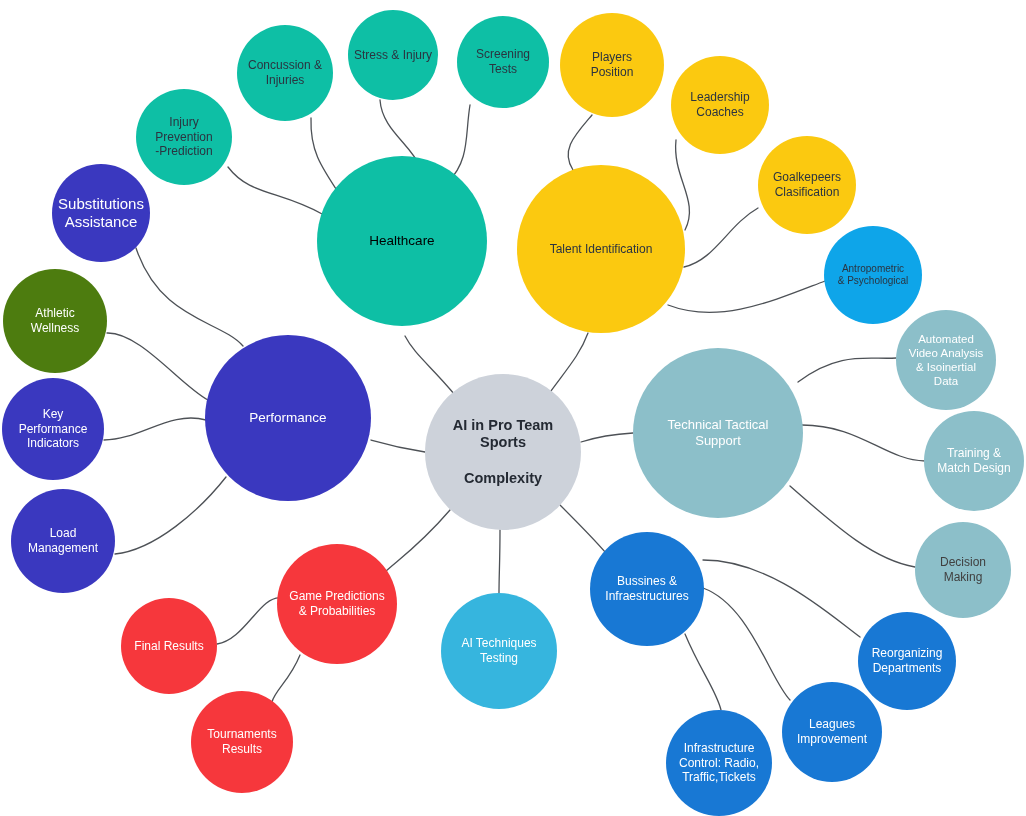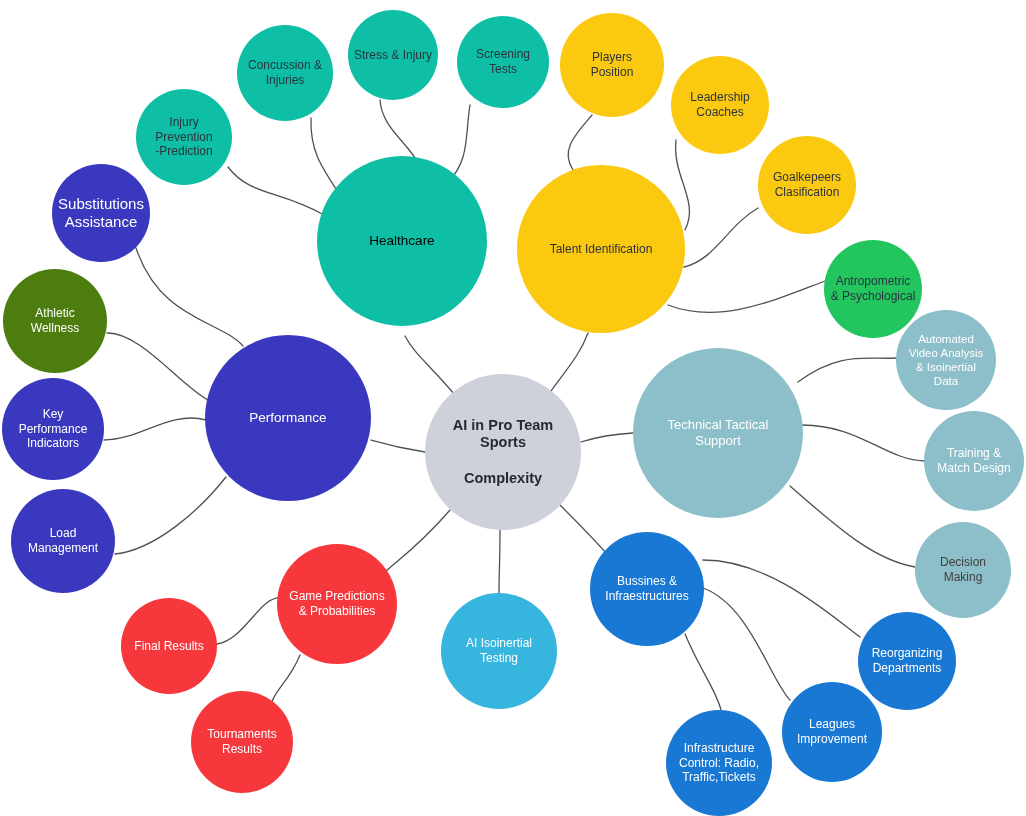--- a/index.html
+++ b/index.html
@@ -112,21 +112,21 @@
 Position</span>
       </div>
       <div class="node" style="left: 671px; top: 56px; width: 98px; height: 98px; background: rgb(251, 201, 16); color: rgb(43, 52, 64); font-size: 12px;">
         <span class="lbl" style="max-width: 86px;">Leadership
 Coaches</span>
       </div>
       <div class="node" style="left: 758px; top: 136px; width: 98px; height: 98px; background: rgb(251, 201, 16); color: rgb(43, 52, 64); font-size: 12px;">
         <span class="lbl" style="max-width: 92px;">Goalkepeers
 Clasification</span>
       </div>
-      <div class="node" style="left: 824px; top: 240px; width: 98px; height: 98px; background: #22c55e; color: rgb(43, 52, 64); font-size: 12px;">
+      <div class="node" style="left: 824px; top: 226px; width: 98px; height: 98px; background: #0ea5e9; color: rgb(43, 52, 64); font-size: 10px;">
         <span class="lbl" style="max-width: 96px;">Antropometric
 &amp; Psychological</span>
       </div>
       <div class="node" style="left: 205px; top: 335px; width: 166px; height: 166px; background: rgb(58, 56, 191); color: rgb(255, 255, 255); font-size: 13.5px;">
         <span class="lbl" style="max-width: 130px;">Performance</span>
       </div>
       <div class="node" style="left: 52px; top: 164px; width: 98px; height: 98px; background: rgb(58, 56, 191); color: rgb(255, 255, 255); font-size: 15px;">
         <span class="lbl" style="max-width: 92px;">Substitutions
 Assistance</span>
       </div>
@@ -148,21 +148,21 @@
 &amp; Probabilities</span>
       </div>
       <div class="node" style="left: 121px; top: 598px; width: 96px; height: 96px; background: rgb(246, 55, 60); color: rgb(255, 255, 255); font-size: 12px;">
         <span class="lbl" style="max-width: 92px;">Final Results</span>
       </div>
       <div class="node" style="left: 191px; top: 691px; width: 102px; height: 102px; background: rgb(246, 55, 60); color: rgb(255, 255, 255); font-size: 12px;">
         <span class="lbl" style="max-width: 94px;">Tournaments
 Results</span>
       </div>
       <div class="node" style="left: 441px; top: 593px; width: 116px; height: 116px; background: rgb(54, 181, 222); color: rgb(255, 255, 255); font-size: 12px;">
-        <span class="lbl" style="max-width: 104px;">AI Isoinertial
+        <span class="lbl" style="max-width: 104px;">AI Techniques
 Testing</span>
       </div>
       <div class="node" style="left: 633px; top: 348px; width: 170px; height: 170px; background: rgb(140, 191, 201); color: rgb(255, 255, 255); font-size: 13px;">
         <span class="lbl" style="max-width: 150px;">Technical Tactical Support</span>
       </div>
       <div class="node" style="left: 896px; top: 310px; width: 100px; height: 100px; background: rgb(140, 191, 201); color: rgb(255, 255, 255); font-size: 11.5px;">
         <span class="lbl" style="max-width: 92px;">Automated
 Video Analysis
 &amp; Isoinertial
 Data</span>

